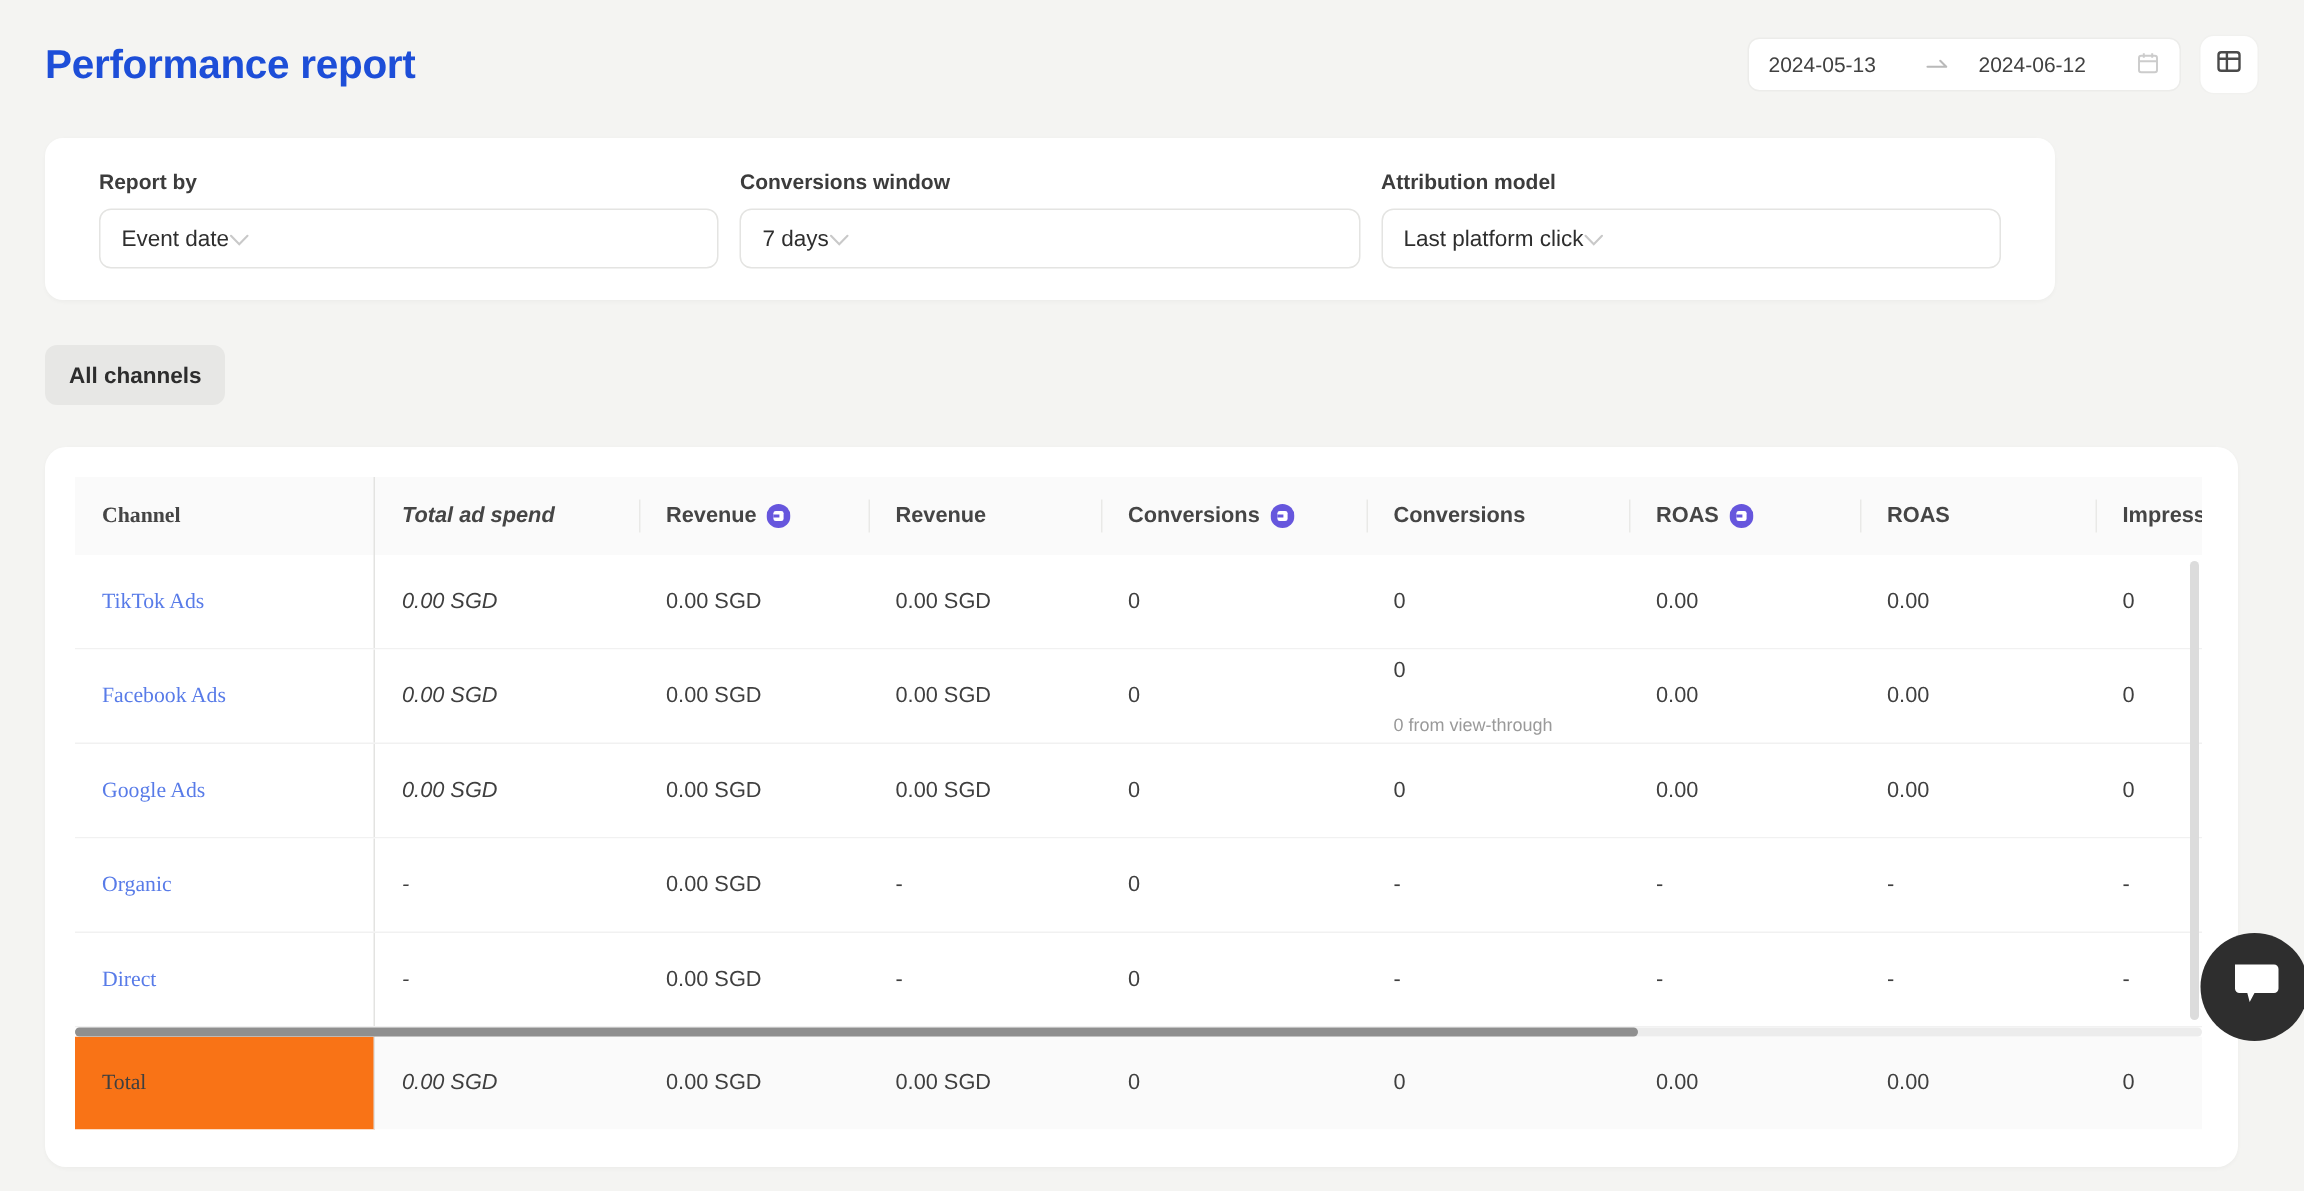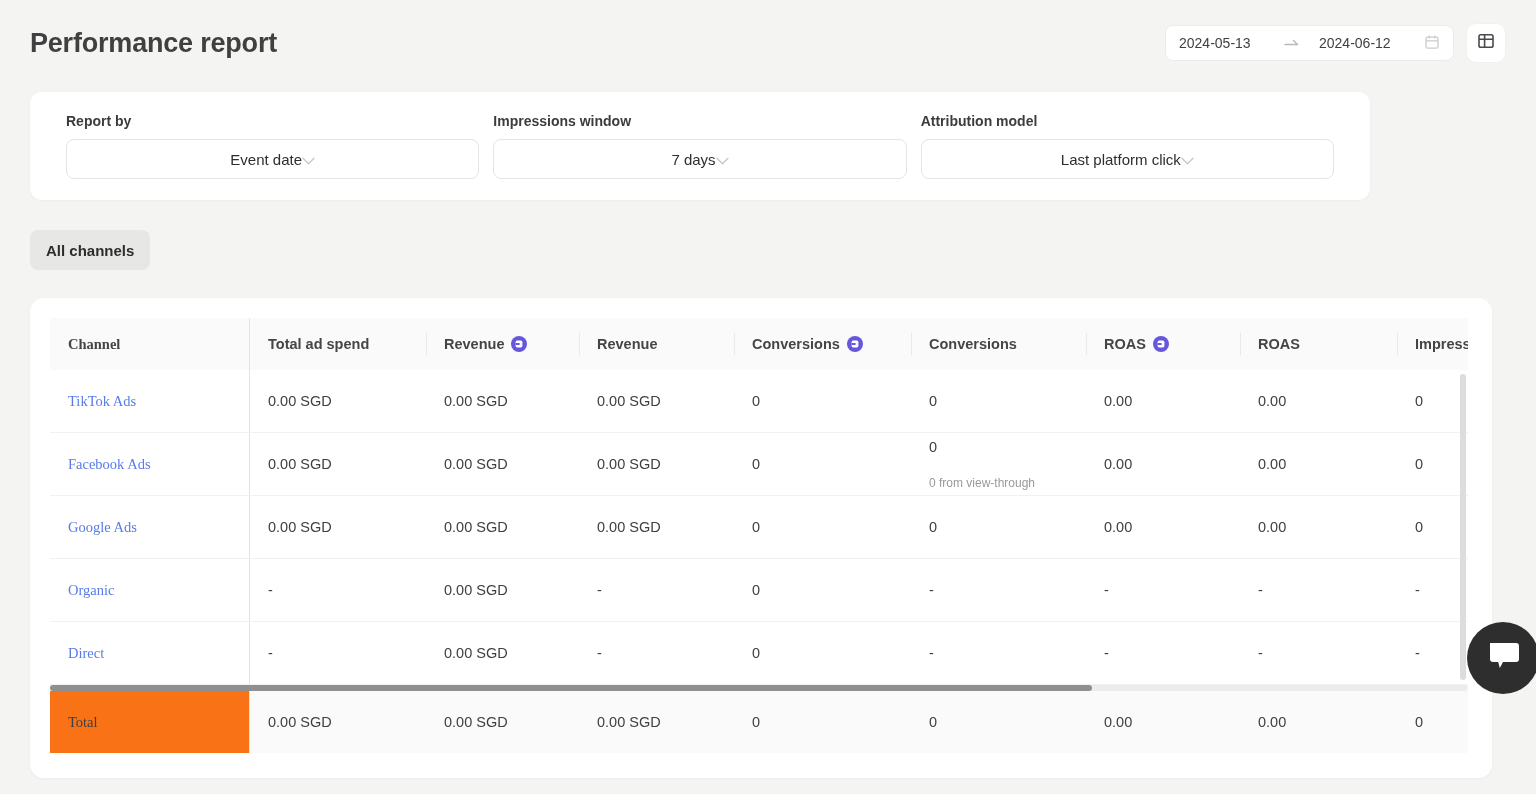--- a/index.html
+++ b/index.html
@@ -9,21 +9,21 @@
     overflow: hidden;
     background: #f4f4f2;
     font-family: "Liberation Sans", sans-serif;
     color: #3e3e3e;
   }
   
   .top-bar {
     position: absolute; top: 0; left: 30px; right: 30px; height: 86px;
     display: flex; align-items: center; justify-content: space-between;
   }
-  .page-title { font-size: 27px; font-weight: 700; color: #404040; letter-spacing: -.2px; }
+  .page-title { font-size: 27px; font-weight: 700; color: #1d4ed8; letter-spacing: -.2px; }
   .top-right { display: flex; align-items: center; gap: 12px; }
   .date-picker {
     display: flex; align-items: center; gap: 19px;
     background: #fff; border: 1px solid #ececea; border-radius: 8px;
     height: 36px; padding: 0 13px; font-size: 14px; color: #414141;
   }
   .date-picker .date-val { min-width: 86px; }
   .icon-btn {
     width: 40px; height: 40px; background: #fff; border: 1px solid #f1f1ef;
     border-radius: 10px; display: flex; align-items: center; justify-content: center;
@@ -33,42 +33,42 @@
   .filter-card {
     position: absolute; top: 92px; left: 30px; width: 1340px; height: 108px;
     background: #fff; border-radius: 12px; padding: 21px 36px;
     display: flex; gap: 14px;
     box-shadow: 0 1px 3px rgba(20,20,20,.03);
   }
   .filter { flex: 1; }
   .filter-label { font-size: 14px; font-weight: 700; color: #3c3c3c; }
   .select {
     margin-top: 10px; height: 40px; border: 1px solid #e4e4e2; border-radius: 8px;
-    background: #fff; display: flex; align-items: center; justify-content: center;
+    background: #fff; display: flex; align-items: center; justify-content: flex-start;
     padding: 0 14px; font-size: 15px; color: #2e2e2e; cursor: pointer;
   }
   
   .chip {
     position: absolute; top: 230px; left: 30px; height: 40px;
     background: #e7e7e5; border-radius: 8px; padding: 0 16px;
     display: inline-flex; align-items: center;
     font-size: 15px; font-weight: 700; color: #2d2d2d; cursor: pointer;
   }
   
   .table-card {
     position: absolute; top: 298px; left: 30px; width: 1462px; height: 480px;
     background: #fff; border-radius: 14px; padding: 20px 24px 0 20px;
     box-shadow: 0 1px 3px rgba(20,20,20,.03);
   }
   .table-viewport { width: 1418px; overflow: hidden; }
   .t-row { display: flex; width: 1517px; align-items: center; }
   .t-head { height: 52px; background: #fafafa; }
   .t-body-row { min-height: 63px; border-bottom: 1px solid #f1f1f1; background: #fff; }
   .cell { flex: 0 0 auto; padding-left: 18px; font-size: 14.5px; color: #3f3f3f; }
-  .c0 { width: 200px; font-family: Liberation Serif, serif; } .c1 { width: 176px; } .c2 { width: 153px; }
+  .c0 { width: 200px; font-family: Liberation Serif, serif; } .c1 { width: 176px; font-style: italic; } .c2 { width: 153px; }
   .c3 { width: 155px; } .c4 { width: 177px; } .c5 { width: 175px; }
   .c6 { width: 154px; } .c7 { width: 157px; } .c8 { width: 170px; }
   .col-channel { border-right: 1px solid #e3e3e1; align-self: stretch; display: flex; align-items: center; }
   .th { font-weight: 700; color: #454545; position: relative; display: flex; align-items: center; gap: 7px;
         height: 52px; }
   .th.sep::before { content:""; position:absolute; left:0; top:15px; height:22px; width:1px; background:#e9e9e7; }
   .channel-link { color: #587be8; cursor: pointer; }
   .sub-note { font-size: 12px; color: #9a9a9a; margin-top: 21px; }
   .multi { display: flex; flex-direction: column; justify-content: center; }
   
@@ -125,21 +125,21 @@
     <div class="select">
       <span>Event date</span>
       <span>
         <svg width="13" height="8" viewBox="0 0 13 8">
             <path d="M1 1.2 L6.5 6.8 L12 1.2" stroke="#c9c9c9" stroke-width="1.4" fill="none" stroke-linecap="round"></path>
           </svg>
       </span>
     </div>
   </div>
   <div class="filter">
-    <div class="filter-label">Impressions window</div>
+    <div class="filter-label">Conversions window</div>
     <div class="select">
       <span>7 days</span>
       <span>
         <svg width="13" height="8" viewBox="0 0 13 8">
             <path d="M1 1.2 L6.5 6.8 L12 1.2" stroke="#c9c9c9" stroke-width="1.4" fill="none" stroke-linecap="round"></path>
           </svg>
       </span>
     </div>
   </div>
   <div class="filter">

